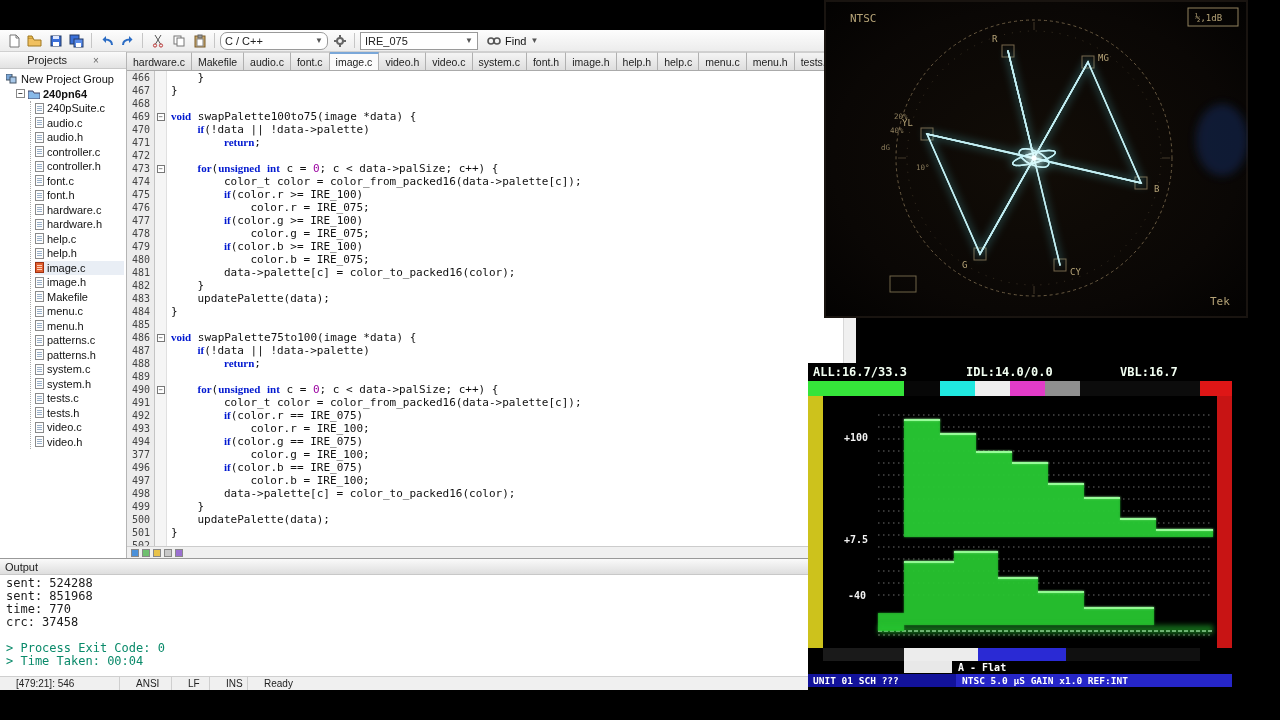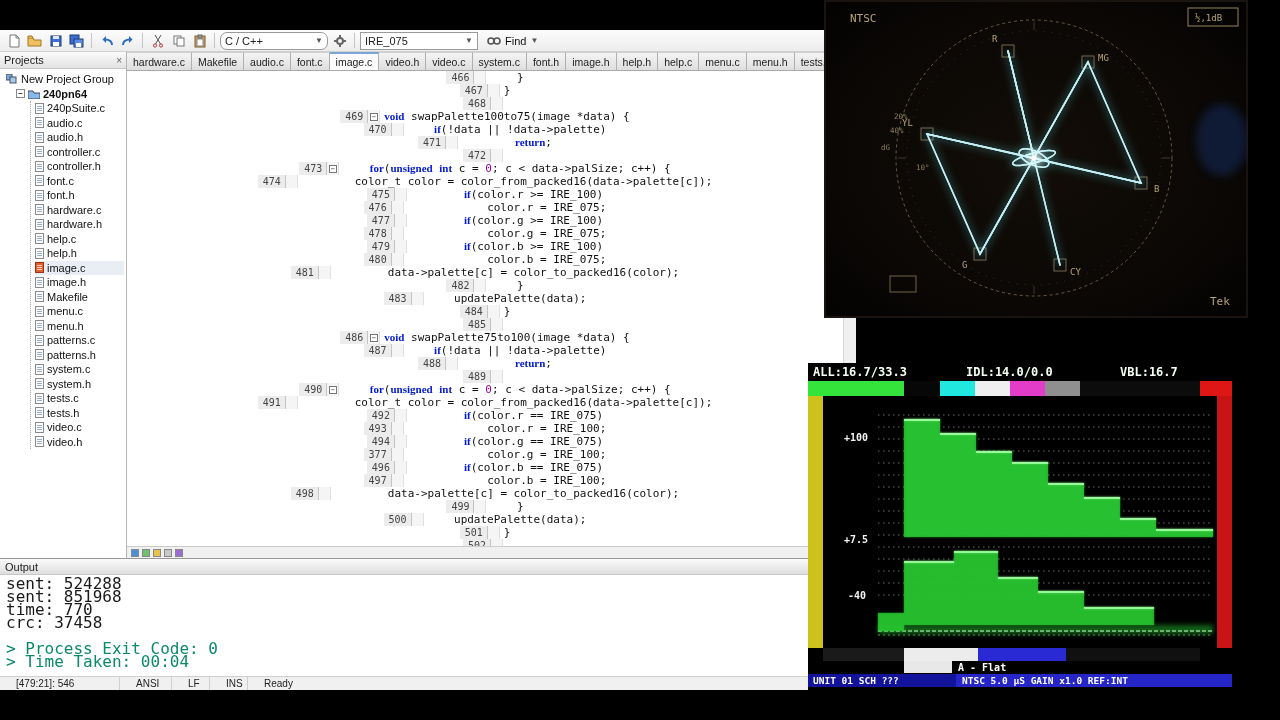--- a/index.html
+++ b/index.html
@@ -21,21 +21,21 @@
   .combo .arrow { font-size:8px; color:#555; margin-left:6px; }
   .combo.compiler { width:108px;border-radius:7px; }
   .combo.symbol { width:118px; }
   .findbtn { height:18px; display:flex; align-items:center; gap:4px; padding:0 6px;
              border:1px solid transparent; border-radius:2px; }
   .findbtn .arrow { font-size:8px; color:#555; }
 
   .projects { position:absolute; left:0; top:22px; width:127px; height:506px;
               background:#fff; border-right:1px solid #b5b5b5; }
   .phead { height:17px; background:linear-gradient(#fafafa,#e2e2e2); border-bottom:1px solid #c8c8c8;
-           display:flex; justify-content:space-between; align-items:center; padding:0 4px; font-size:11px; color:#222;gap:26px; }
+           display:flex; justify-content:center; align-items:center; padding:0 4px; font-size:11px; color:#222;gap:26px; }
   .phead .x { color:#666; font-size:10px; }
   .tree { padding:3px 2px 0 6px; font-size:11px; }
   .trow { display:flex; align-items:center; gap:3px; height:14.5px; white-space:nowrap; overflow:hidden; }
   .wicon { width:12px; height:11px; flex:0 0 auto; }
   .ebox { width:9px; height:9px; flex:0 0 auto; border:1px solid #888; background:#fff;
           font-size:8px; line-height:7px; text-align:center; color:#333; }
   .prj-row { margin-left:10px; font-weight:bold; }
   .files { margin-left:24px; border-left:1px dotted #aaa; padding-left:4px; }
   .ficon { width:9px; height:11px; flex:0 0 auto; background:#fdfdfd; border:1px solid #8a8a8a; position:relative; }
   .ficon::after { content:""; position:absolute; left:1px; top:2px; width:5px; height:1px;
@@ -48,21 +48,21 @@
               display:flex; flex-direction:column; background:#fff; }
   .tabbar { height:19px; display:flex; background:#dcdcdc; border-bottom:1px solid #aaa; overflow:hidden; flex:0 0 auto; }
   .tab { padding:0 6px; display:flex; align-items:center; font-size:10.5px; color:#222;
          background:linear-gradient(#f4f4f4,#dedede); border-right:1px solid #b0b0b0;
          border-top:1px solid #cfcfcf; white-space:nowrap; }
   .tab.active { background:#fbfbfb; border-top:2px solid #7aa7d8; }
 
   .editor { position:relative; flex:1; overflow:hidden; background:#fff; }
   .code { position:absolute; left:0; top:0; right:13px; bottom:12px; overflow:hidden;
           font-family:"DejaVu Sans Mono", monospace; font-size:11px; }
-  .cline { display:flex; height:13px; line-height:13px;justify-content:center; }
+  .cline { display:flex; height:13px; line-height:13px; }
   .lnum { flex:0 0 28px; text-align:right; padding-right:4px; background:#ececec;
           color:#444; border-right:1px solid #c4c4c4; font-size:10px; }
   .gfold { flex:0 0 12px; background:#f5f5f5; border-right:1px solid #e0e0e0;
            display:flex; align-items:center; justify-content:center; }
   .foldbox { display:inline-block; width:8px; height:8px; border:1px solid #777; background:#fff;
              font-size:7px; line-height:6px; text-align:center; color:#333; }
   .ctext { white-space:pre; padding-left:4px; color:#101010; }
   .kw { color:#0018d0; font-weight:bold;font-family:Liberation Serif, serif; }
   .num { color:#9a00a0; }
 
@@ -73,21 +73,21 @@
   .estrip { position:absolute; left:0; right:0; bottom:0; height:12px; background:#f0f0f0;
             border-top:1px solid #ccc; display:flex; align-items:center; gap:3px; padding:0 4px; }
   .mini { width:8px; height:8px; border:1px solid #888; }
   .mini.b1{background:#4a90d9;} .mini.b2{background:#6fc06f;} .mini.b3{background:#e8c24a;}
   .mini.b4{background:#c8c8c8;} .mini.b5{background:#9a6fd0;}
 
   .output { position:absolute; left:0; top:528px; width:100%; height:118px;
             background:#fff; border-top:1px solid #999; }
   .ohead { height:16px; background:linear-gradient(#fafafa,#dedede); border-bottom:1px solid #c8c8c8;
            display:flex; align-items:center; padding:0 5px; font-size:11px; color:#222; }
-  .obody { padding:2px 6px; font-family:"DejaVu Sans Mono", monospace; font-size:16px; color:#1a1a1a; }
+  .obody { padding:2px 6px; font-family:"DejaVu Sans Mono", monospace; font-size:12px; color:#1a1a1a; }
   .oline { height:13px; line-height:13px; white-space:pre; }
   .oline.meta { color:#0a8a6a; }
 
   .statusbar { position:absolute; left:0; top:646px; width:100%; height:14px;
                background:#f0f0f0; border-top:1px solid #cfcfcf; display:flex;
                align-items:center; font-size:10px; color:#222; }
   .seg { padding:0 16px; border-right:1px solid #cfcfcf; height:100%; display:flex; align-items:center; white-space:nowrap; }
   .seg:nth-child(1){ width:120px; }
   .seg:nth-child(2){ width:52px; }
   .seg:nth-child(3){ width:38px; }

